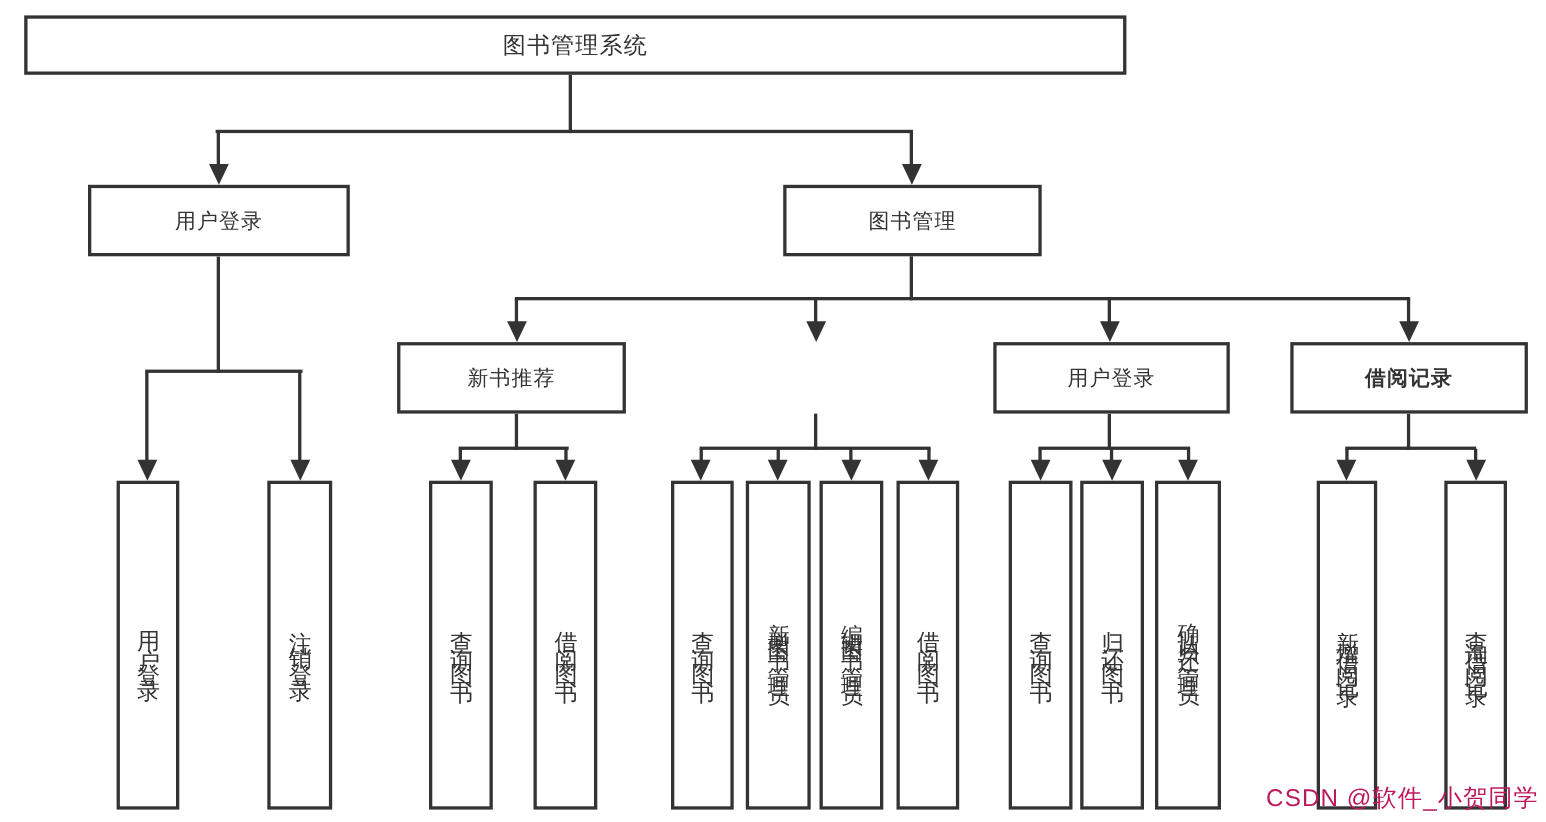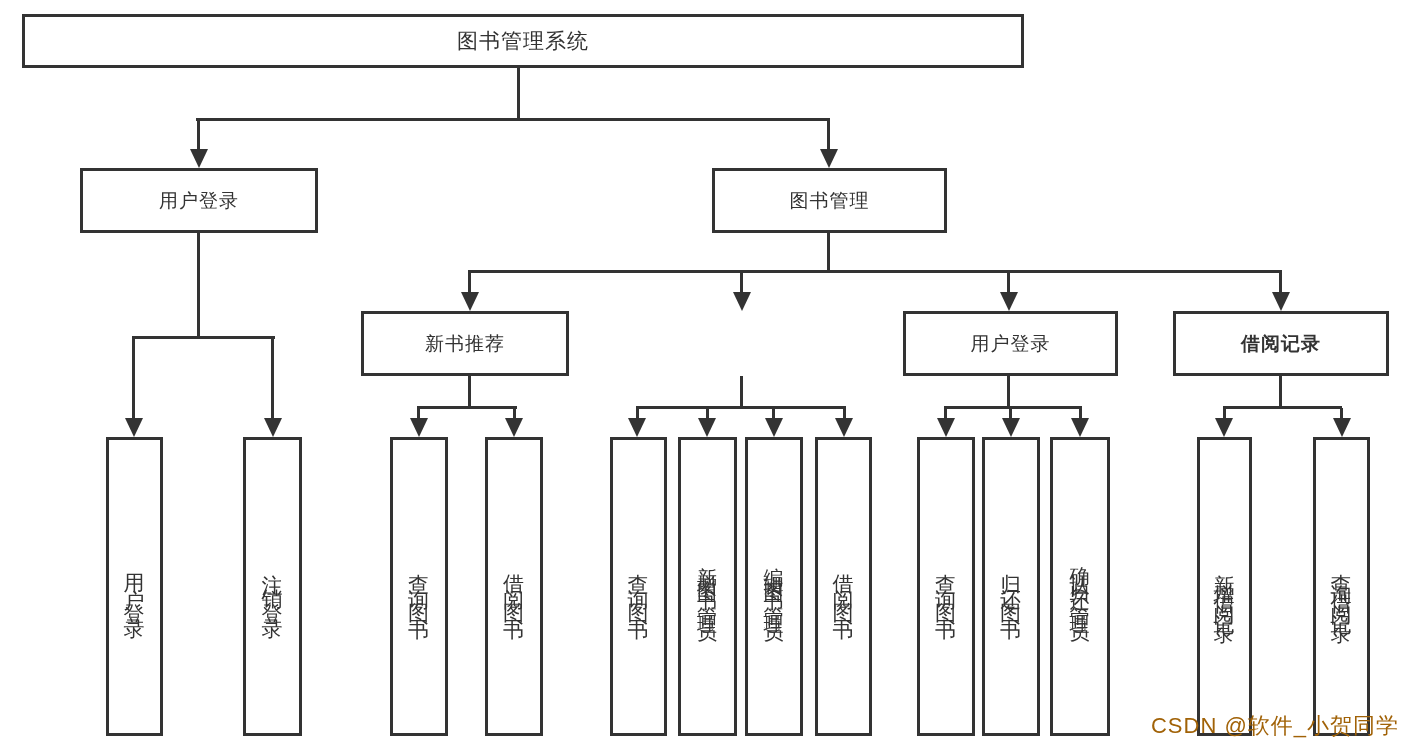--- a/index.html
+++ b/index.html
@@ -21,21 +21,21 @@
   .len6{letter-spacing:10px;}
   .len9{letter-spacing:8px;font-size:20px;}
   .vline{position:absolute;width:3px;background:#333333;}
   .hline{position:absolute;height:3px;background:#333333;}
   .tri{
     position:absolute;width:0;height:0;
     border-left:9px solid transparent;border-right:9px solid transparent;
     border-top:19px solid #333333;
   }
   .watermark{
-    position:absolute;right:6px;top:711px;font-size:22px;color:#a16207;
+    position:absolute;right:6px;top:711px;font-size:22px;color:#be185d;
     letter-spacing:1px;z-index:5;white-space:nowrap;
   }
 </style>
 </head>
 <body>
 
 <div class="canvas">
 
   <div class="vline" style="left:517px;top:68px;height:53px;"></div>
   <div class="hline" style="left:196px;top:118px;width:634px;"></div>

